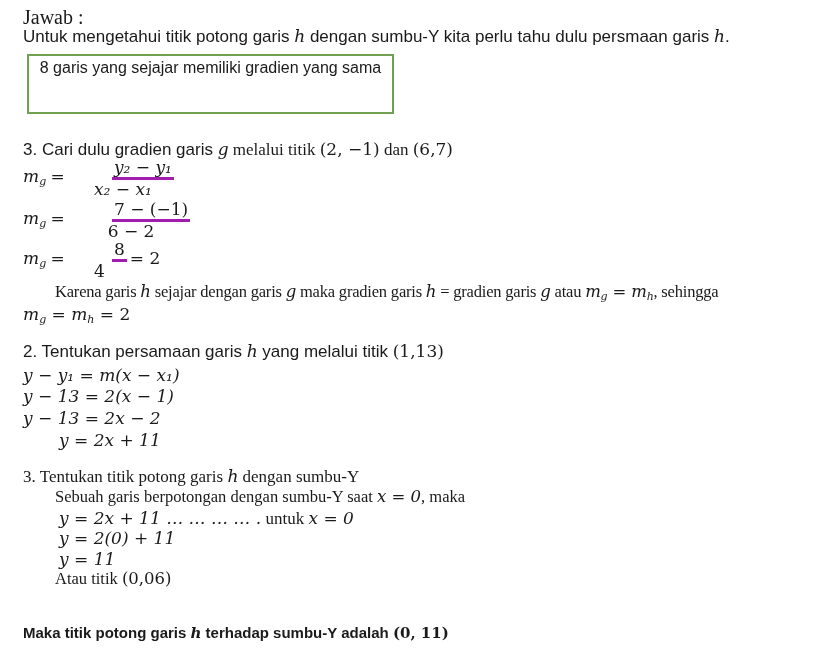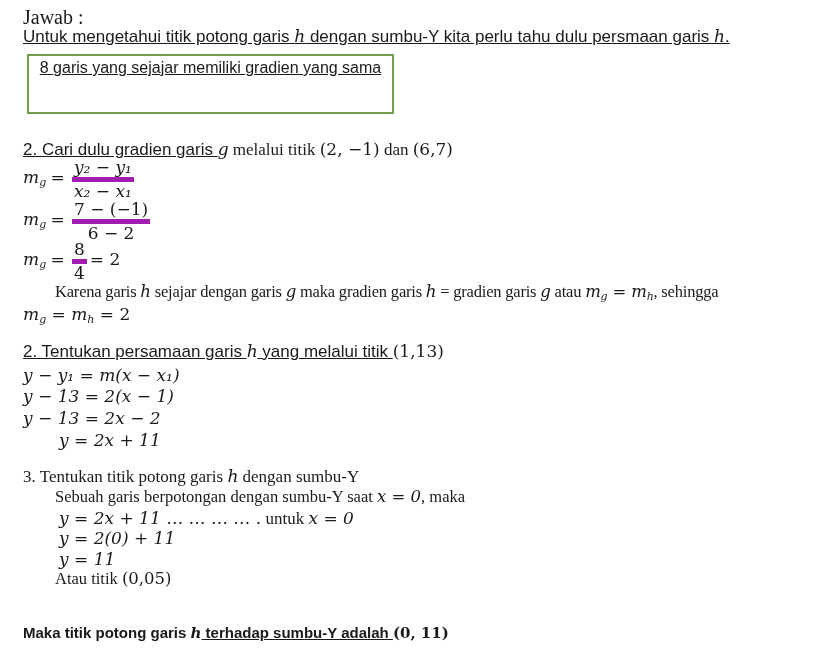--- a/index.html
+++ b/index.html
@@ -8,21 +8,21 @@
       background: #ffffff;
     }
     body {
       width: 818px;
       height: 653px;
       position: relative;
       overflow: hidden;
       color: #1a1a1a;
     }
     .serif { font-family: "Liberation Serif", "DejaVu Serif", serif; }
-    .sans { font-family: "Liberation Sans", "DejaVu Sans", sans-serif; text-decoration: underline; }
+    .sans { font-family: "Liberation Sans", "DejaVu Sans", sans-serif; }
     .math { font-family: "DejaVu Serif", "Liberation Serif", serif; }
     .mi { font-family: "DejaVu Serif", "Liberation Serif", serif; font-style: italic; }
     .abs { position: absolute; white-space: nowrap; }
 
     .jawab { left: 23px; top: 6px; font-size: 20px; }
     .intro { left: 23px; top: 26px; font-size: 17px; }
 
     .box {
       position: absolute;
       left: 27px; top: 54px;
@@ -38,39 +38,39 @@
     .serif-text { font-size: 16.5px; margin-left: 32px; }
     .eq { font-size: 17px; }
 
     .frac {
       display: inline-block;
       vertical-align: middle;
       text-align: center;
       margin: 0 3px;
     }
     .frac .num, .frac .den { display: block; padding: 0 2px; line-height: 19px; }
-    .frac .num { border-bottom: 5px solid #a21caf; }
+    .frac .num { border-bottom: 3px solid #a21caf; margin-left: 40px; }
     sub { font-size: 11px; vertical-align: -3px; }
 
     .bold { font-weight: bold; }
   </style>
 </head>
 <body>
 
 <div class="abs serif jawab">Jawab :</div>
 <div class="abs sans intro">
   <span>Untuk mengetahui titik potong garis </span><span class="mi">h</span><span> dengan sumbu-Y kita perlu tahu dulu persmaan garis </span><span class="mi">h</span><span>.</span>
 </div>
 
 <div class="box sans">
   <div class="l2">8 garis yang sejajar memiliki gradien yang sama</div>
 </div>
 
 <div class="abs step-title" style="left:23px; top:139px;">
-  <span class="sans">2. Cari dulu gradien garis </span><span class="mi">g</span><span class="serif"> melalui titik </span><span class="math">(2, −1)</span><span class="serif"> dan </span><span class="math">(6,7)</span>
+  <span class="sans">3. Cari dulu gradien garis </span><span class="mi">g</span><span class="serif"> melalui titik </span><span class="math">(2, −1)</span><span class="serif"> dan </span><span class="math">(6,7)</span>
 </div>
 
 <div class="abs eq" style="left:23px; top:158px;">
   <span class="mi">m</span><sub class="mi">g</sub>
   <span class="math">=</span>
   <span class="frac mi"><span class="num">y₂ − y₁</span><span class="den">x₂ − x₁</span></span>
 </div>
 
 <div class="abs eq" style="left:23px; top:200px;">
   <span class="mi">m</span><sub class="mi">g</sub>
@@ -105,18 +105,18 @@
 </div>
 <div class="abs serif serif-text" style="left:23px; top:487px;">
   <span>Sebuah garis berpotongan dengan sumbu-Y saat </span><span class="mi">x = 0</span><span>, maka</span>
 </div>
 <div class="abs eq" style="left:59px; top:508px;">
   <span class="mi">y = 2x + 11 … … … … .</span><span class="serif"> untuk </span><span class="mi">x = 0</span>
 </div>
 <div class="abs eq mi" style="left:59px; top:528px;">y = 2(0) + 11</div>
 <div class="abs eq mi" style="left:59px; top:549px;">y = 11</div>
 <div class="abs serif serif-text" style="left:23px; top:569px;">
-  <span>Atau titik </span><span class="math">(0,05)</span>
+  <span>Atau titik </span><span class="math">(0,06)</span>
 </div>
 
 <div class="abs bold" style="left:23px; top:624px; font-size:15px;">
   <span class="serif" style="font-family:'Liberation Sans', sans-serif;">Maka titik potong garis </span><span class="mi" style="font-weight:bold;">h</span><span class="sans"> terhadap sumbu-Y adalah </span><span class="math" style="font-weight:bold;">(0, 11)</span>
 </div>
 
 </body></html>

